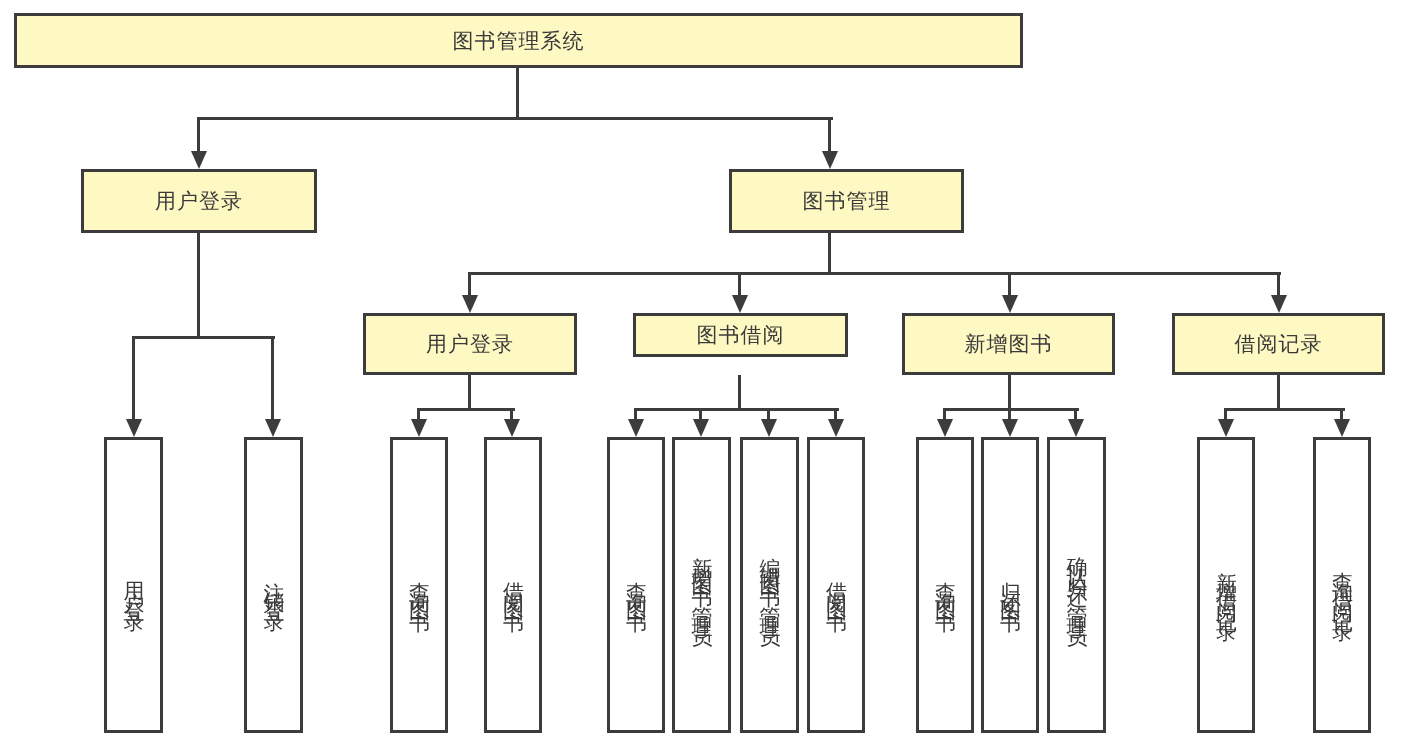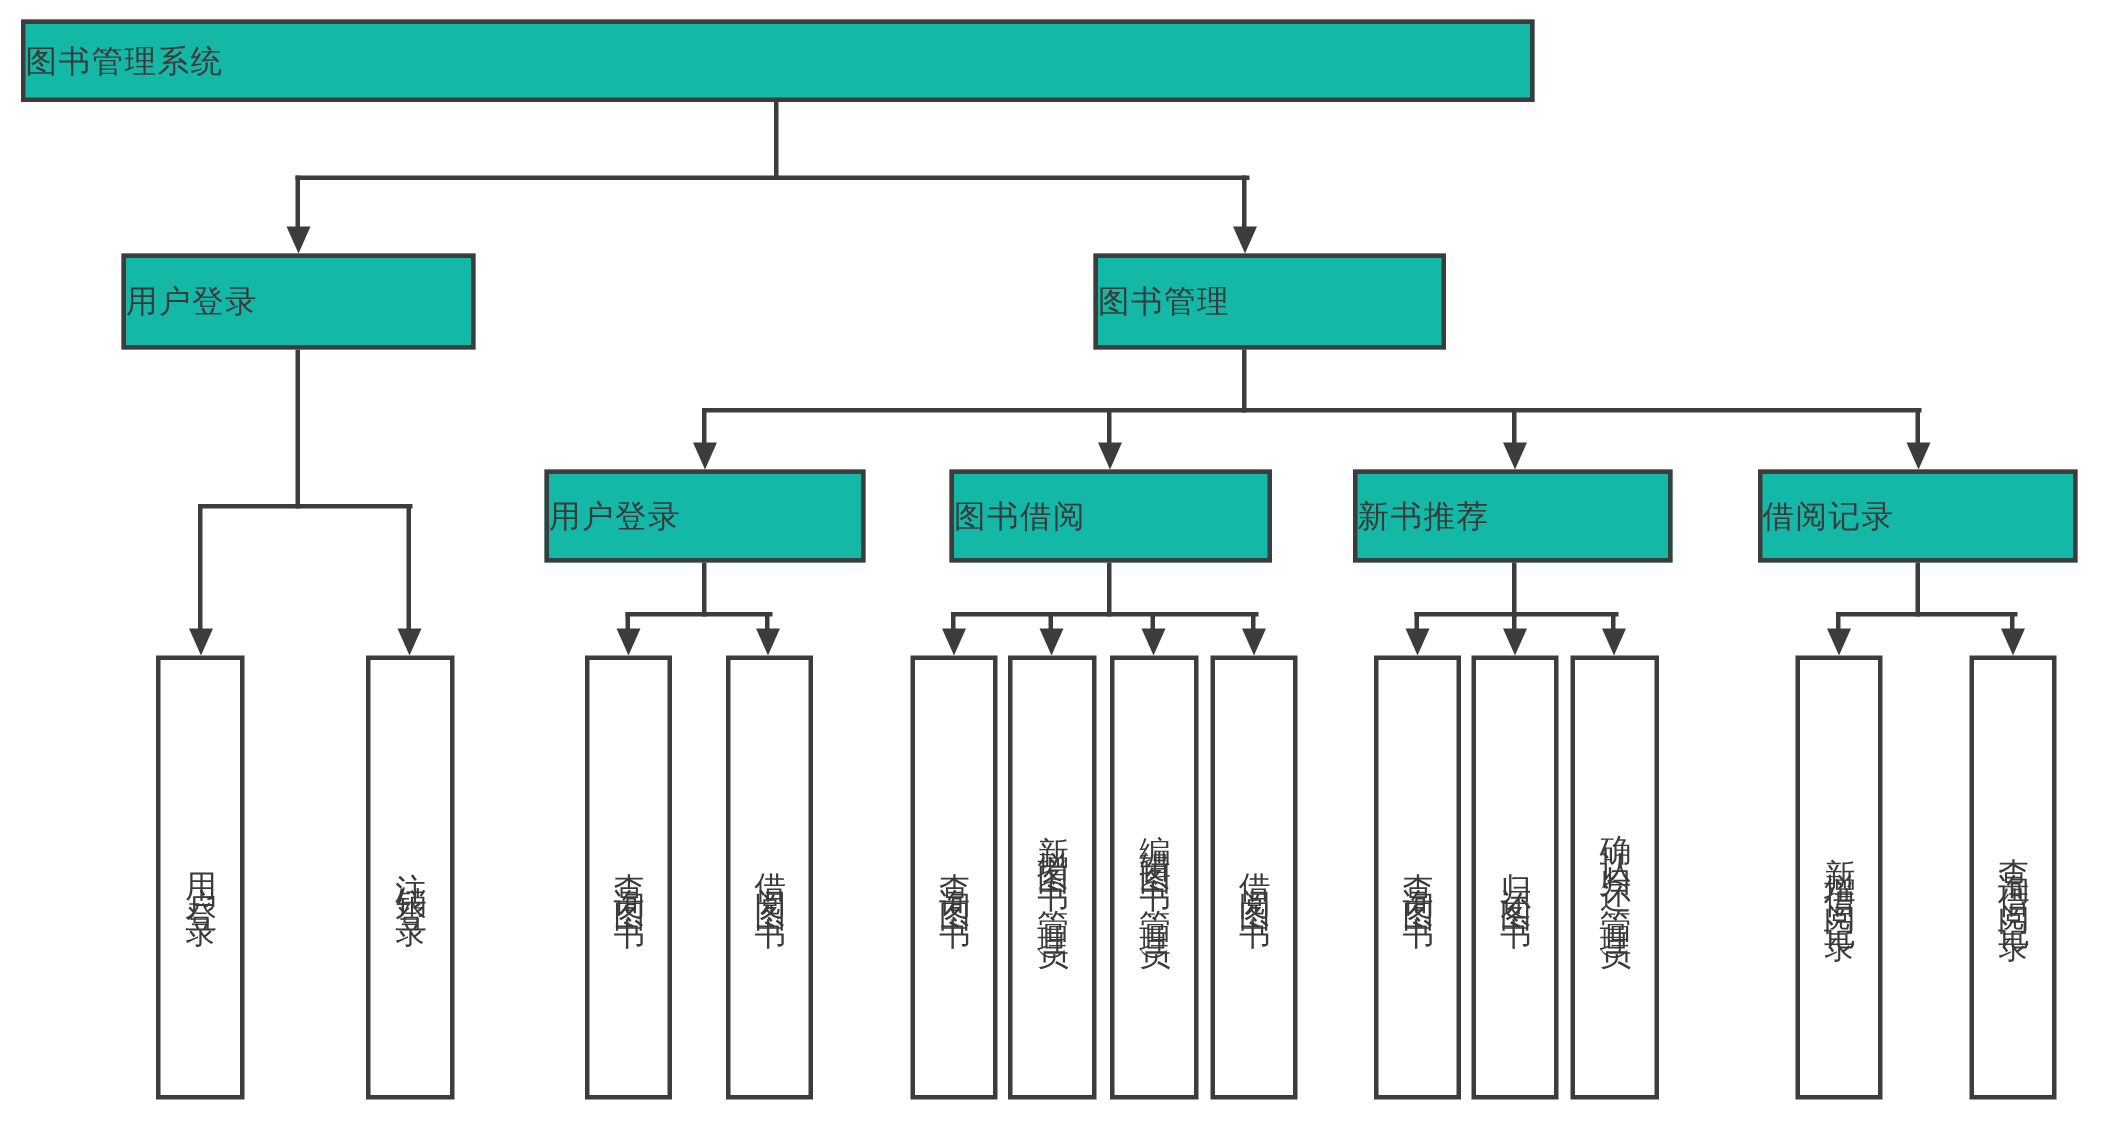--- a/index.html
+++ b/index.html
@@ -21,25 +21,25 @@
     position: absolute;
     width: 0; height: 0;
     border-left: 8px solid transparent;
     border-right: 8px solid transparent;
     border-top: 18px solid #3c3c3c;
   }
   
   .node {
     position: absolute;
     box-sizing: border-box;
-    background: #14b8a6;
+    background: #fef9c3;
     border: 3px solid #3c3c3c;
     display: flex;
     align-items: center;
-    justify-content: flex-start;
+    justify-content: center;
     font-size: 21px;
     letter-spacing: 1px;
     white-space: nowrap;
     z-index: 2;
   }
   .vnode {
     position: absolute;
     box-sizing: border-box;
     background: #ffffff;
     border: 3px solid #3c3c3c;
@@ -141,25 +141,25 @@
   <div class="node" style="left:81px;top:169px;width:236px;height:64px;">
     <span>用户登录</span>
   </div>
   <div class="node" style="left:712px;top:169px;width:235px;height:64px;margin-left:17px;">
     <span>图书管理</span>
   </div>
 
   <div class="node" style="left:363px;top:313px;width:214px;height:62px;">
     <span>用户登录</span>
   </div>
-  <div class="node" style="left:633px;top:313px;width:215px;height:62px;">
+  <div class="node" style="left:633px;top:313px;width:215px;height:44px;">
     <span>图书借阅</span>
   </div>
   <div class="node" style="left:902px;top:313px;width:213px;height:62px;">
-    <span>新书推荐</span>
+    <span>新增图书</span>
   </div>
   <div class="node" style="left:1172px;top:313px;width:213px;height:62px;">
     <span>借阅记录</span>
   </div>
 
   <div class="vnode" style="left:104px;top:437px;width:59px;height:296px;">
     <span class="vlabel">用户登录</span>
   </div>
   <div class="vnode" style="left:244px;top:437px;width:59px;height:296px;">
     <span class="vlabel">注销登录</span>

